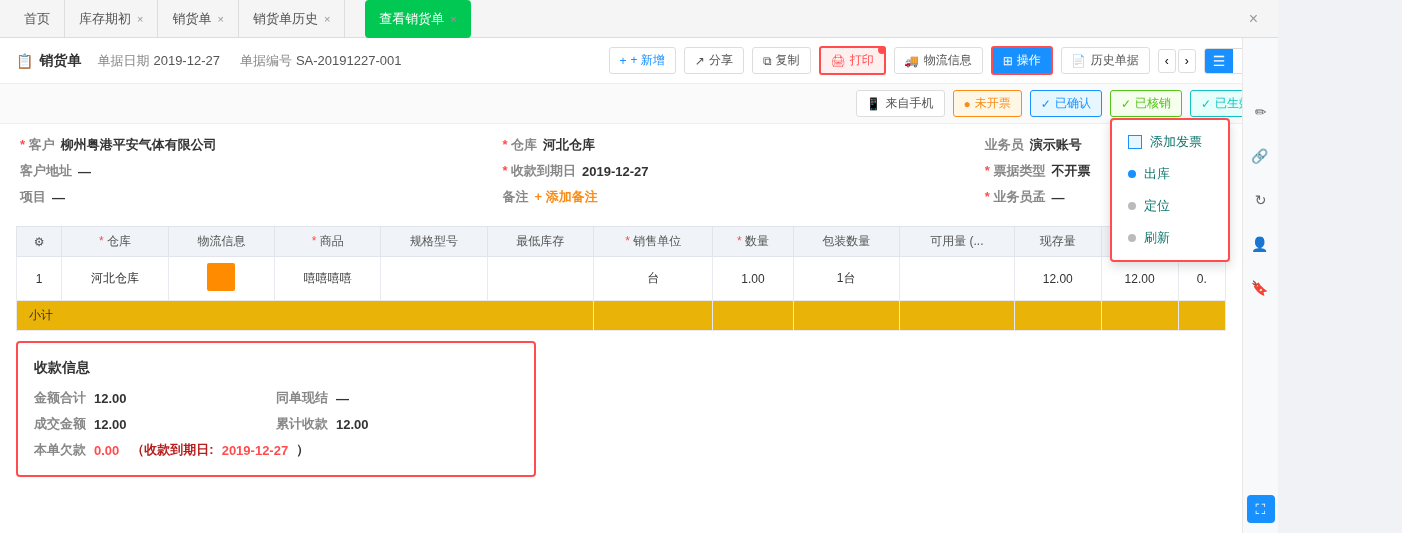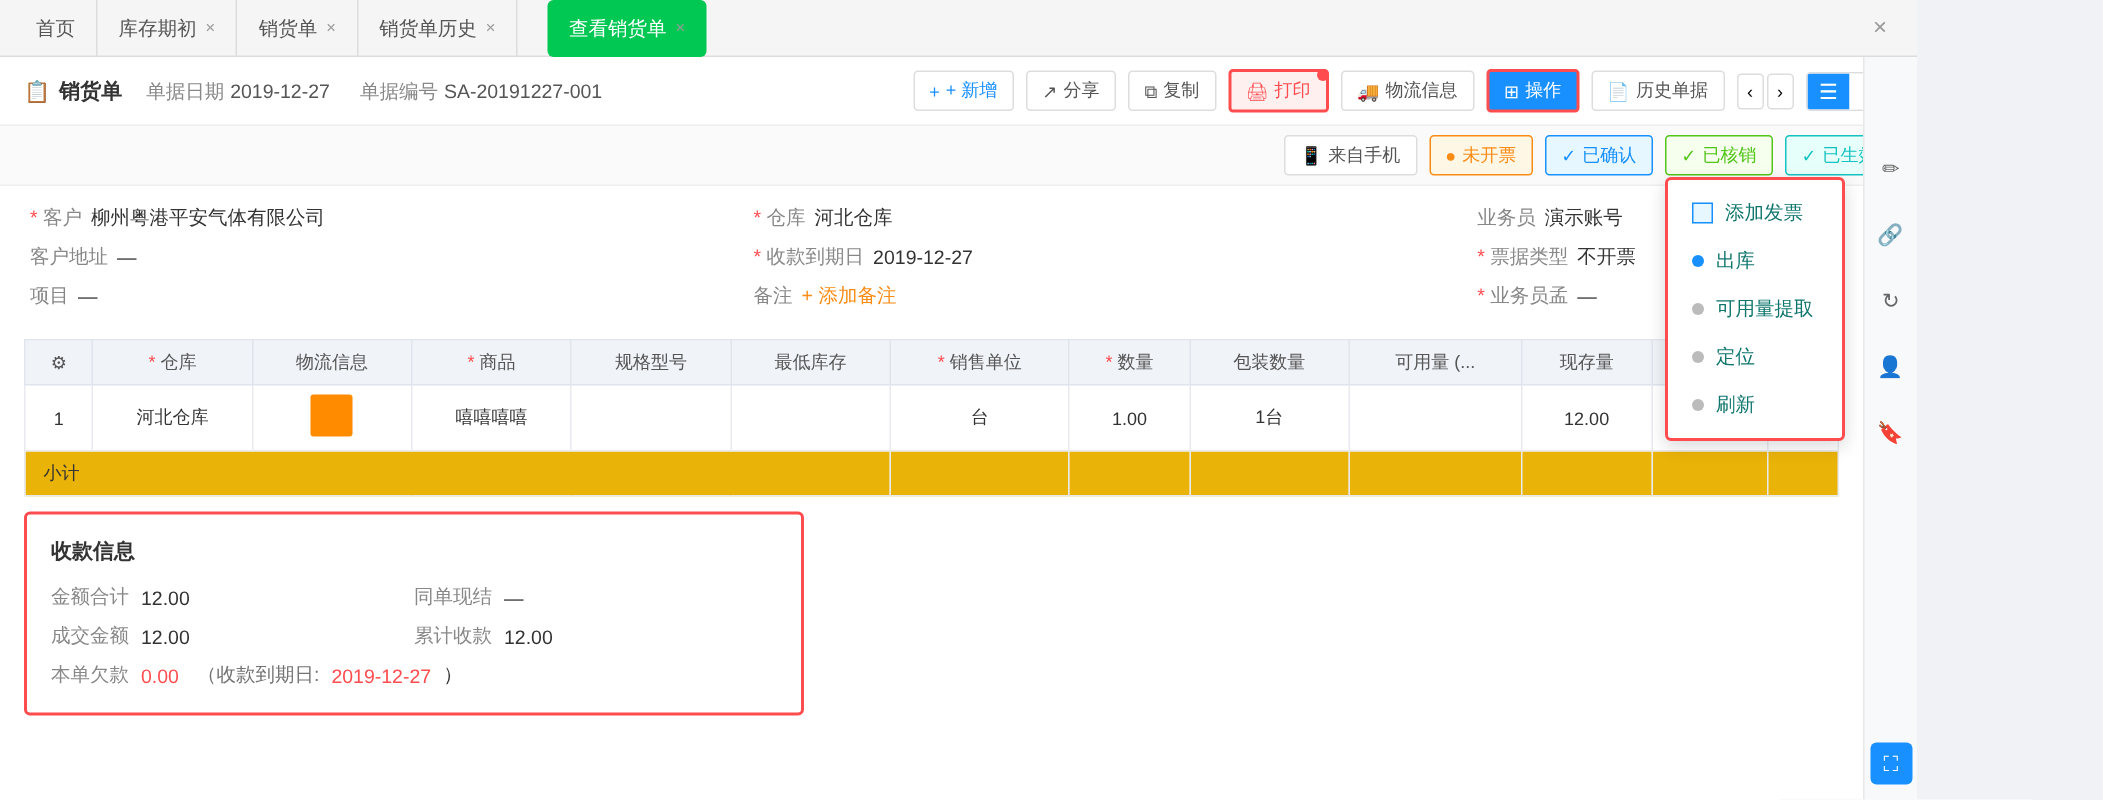--- a/index.html
+++ b/index.html
@@ -121,20 +121,21 @@
       padding: 12px 20px;
       display: flex;
       flex-wrap: wrap;
       gap: 0;
     }
     .form-row {
       display: flex;
       width: 100%;
       margin-bottom: 8px;
       align-items: flex-end;
+      font-weight: bold;
     }
     .form-field {
       display: flex;
       align-items: center;
       flex: 1;
       min-width: 200px;
     }
     .form-label {
       color: #888;
       font-size: 13px;
@@ -192,20 +193,21 @@
     }
     .payment-title {
       font-size: 14px;
       font-weight: bold;
       margin-bottom: 12px;
     }
     .payment-grid {
       display: grid;
       grid-template-columns: 1fr 1fr;
       gap: 8px 0;
+      font-weight: bold;
     }
     .payment-row {
       display: flex;
       align-items: center;
       gap: 8px;
       font-size: 13px;
     }
     .payment-label { color: #888; white-space: nowrap; }
     .payment-value { color: #333; }
     .payment-value.red { color: #ff4d4f; }
@@ -515,39 +517,35 @@
           <span class="payment-label">成交金额</span>
           <span class="payment-value">12.00</span>
         </div>
         <div class="payment-row">
           <span class="payment-label">累计收款</span>
           <span class="payment-value">12.00</span>
         </div>
         <div class="payment-row" style="grid-column: span 2;">
           <span class="payment-label">本单欠款</span>
           <span class="payment-value red">0.00</span>
-          <span class="payment-value" style="color:#737373; margin-left:4px;">（收款到期日: </span>
+          <span class="payment-value" style="color:#b91c1c; margin-left:4px;">（收款到期日: </span>
           <span class="payment-value red">2019-12-27</span>
           <span class="payment-value">）</span>
         </div>
       </div>
     </div>
 
     <div class="dropdown-menu" style="top: 80px; right: 48px;">
       <div class="dropdown-item">
         <span class="checkbox-icon"></span>
         <span>添加发票</span>
       </div>
       <div class="dropdown-item">
         <span class="dot dot-blue"></span>
         <span>出库</span>
-      </div>
-      <div class="dropdown-item">
-        <span class="dot dot-gray"></span>
-        <span>可用量提取</span>
       </div>
       <div class="dropdown-item">
         <span class="dot dot-gray"></span>
         <span>定位</span>
       </div>
       <div class="dropdown-item">
         <span class="dot dot-gray"></span>
         <span>刷新</span>
       </div>
     </div>

